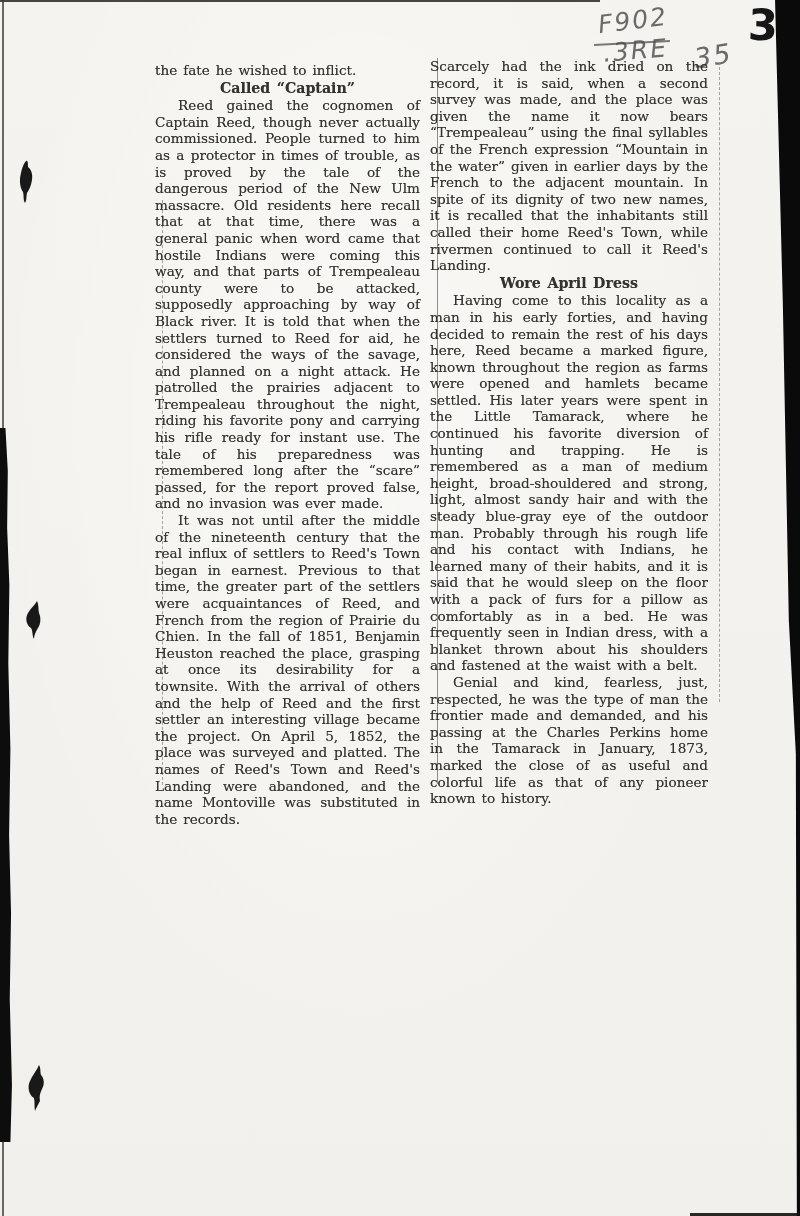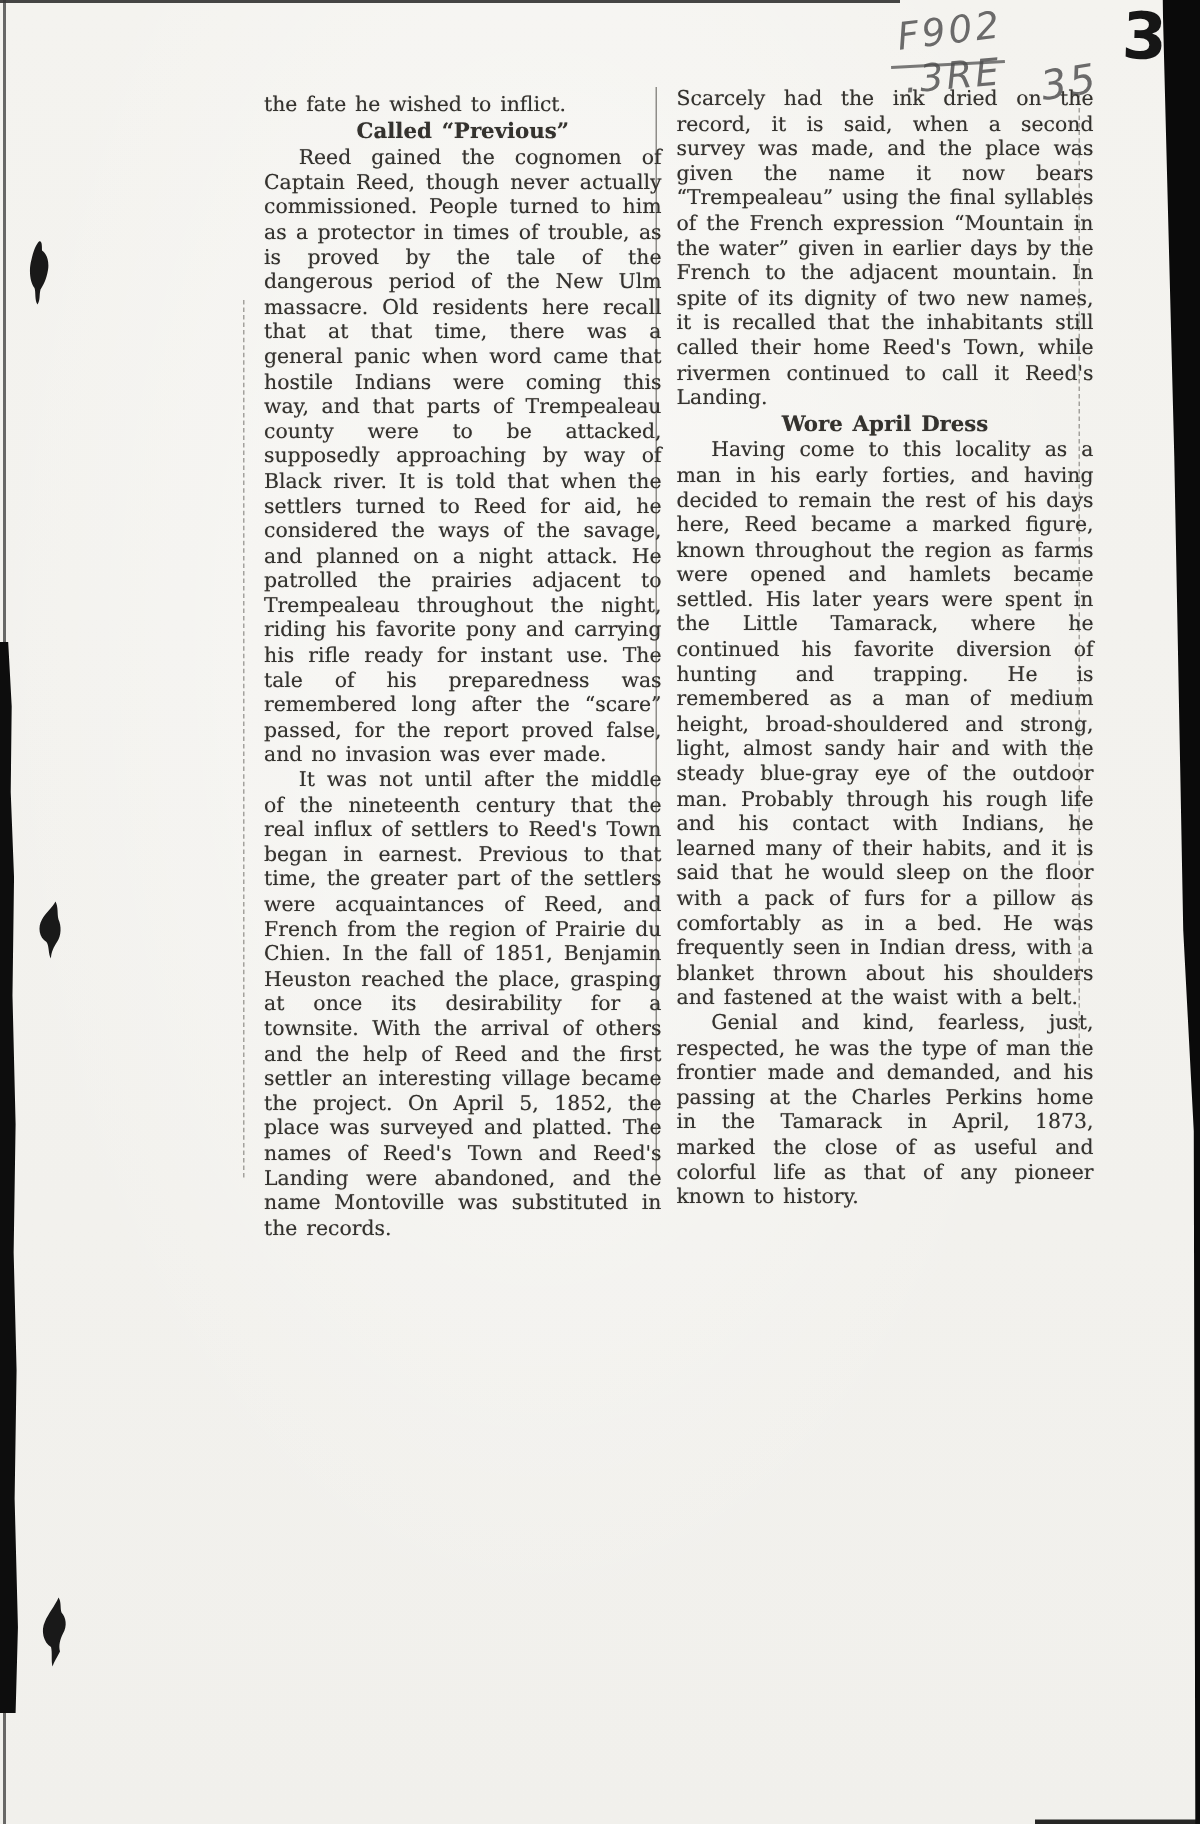--- a/index.html
+++ b/index.html
@@ -34,21 +34,21 @@
   .corner-number{
     position:absolute;left:748px;top:0px;font-family:"DejaVu Sans",sans-serif;
     font-size:43px;font-weight:bold;color:#161616;transform:rotate(2deg);
   }
   
   .rule{position:absolute;width:0;border-left:1px dashed #8f8d88;opacity:.8;}
   .rule-left{left:162px;top:200px;height:585px;}
   .rule-mid{left:437px;top:58px;height:726px;border-left-style:solid;border-left-color:#75736e;}
   .rule-right{left:719px;top:62px;height:640px;}
   
-  .article{position:absolute;left:176px;top:62px;width:553px;display:flex;color:#34322e;}
+  .article{position:absolute;left:155px;top:62px;width:553px;display:flex;color:#34322e;}
   .col{text-align:justify;font-size:13.6px;line-height:16.6px;word-spacing:1.6px;
        text-shadow:0 0 .5px rgba(52,50,46,.55);}
   .col-left{width:265px;margin-right:10px;}
   .col-right{width:278px;margin-top:-4px;}
   .col p{margin:0;text-indent:1.7em;}
   .col p.no-indent{text-indent:0;}
   .col h3{margin:1px 0 1px 0;font-size:14.2px;text-align:center;font-weight:bold;text-indent:0;}
 </style>
 </head>
 <body>
@@ -83,25 +83,25 @@
   <div class="pencil hw-35">35</div>
   <div class="corner-number">3</div>
 
   <div class="rule rule-left"></div>
   <div class="rule rule-mid"></div>
   <div class="rule rule-right"></div>
 
   <div class="article">
     <div class="col col-left">
       <p class="no-indent">the fate he wished to inflict.</p>
-      <h3>Called “Previous”</h3>
+      <h3>Called “Captain”</h3>
       <p>Reed gained the cognomen of Captain Reed, though never actually commissioned. People turned to him as a protector in times of trouble, as is proved by the tale of the dangerous period of the New Ulm massacre. Old residents here recall that at that time, there was a general panic when word came that hostile Indians were coming this way, and that parts of Trempealeau county were to be attacked, supposedly approaching by way of Black river. It is told that when the settlers turned to Reed for aid, he considered the ways of the savage, and planned on a night attack. He patrolled the prairies adjacent to Trempealeau throughout the night, riding his favorite pony and carrying his rifle ready for instant use. The tale of his preparedness was remembered long after the “scare” passed, for the report proved false, and no invasion was ever made.</p>
       <p>It was not until after the middle of the nineteenth century that the real influx of settlers to Reed's Town began in earnest. Previous to that time, the greater part of the settlers were acquaintances of Reed, and French from the region of Prairie du Chien. In the fall of 1851, Benjamin Heuston reached the place, grasping at once its desirability for a townsite. With the arrival of others and the help of Reed and the first settler an interesting village became the project. On April 5, 1852, the place was surveyed and platted. The names of Reed's Town and Reed's Landing were abandoned, and the name Montoville was substituted in the records.</p>
     </div>
     <div class="col col-right">
       <p class="no-indent">Scarcely had the ink dried on the record, it is said, when a second survey was made, and the place was given the name it now bears “Trempealeau” using the final syllables of the French expression “Mountain in the water” given in earlier days by the French to the adjacent mountain. In spite of its dignity of two new names, it is recalled that the inhabitants still called their home Reed's Town, while rivermen continued to call it Reed's Landing.</p>
       <h3>Wore April Dress</h3>
       <p>Having come to this locality as a man in his early forties, and having decided to remain the rest of his days here, Reed became a marked figure, known throughout the region as farms were opened and hamlets became settled. His later years were spent in the Little Tamarack, where he continued his favorite diversion of hunting and trapping. He is remembered as a man of medium height, broad-shouldered and strong, light, almost sandy hair and with the steady blue-gray eye of the outdoor man. Probably through his rough life and his contact with Indians, he learned many of their habits, and it is said that he would sleep on the floor with a pack of furs for a pillow as comfortably as in a bed. He was frequently seen in Indian dress, with a blanket thrown about his shoulders and fastened at the waist with a belt.</p>
-      <p>Genial and kind, fearless, just, respected, he was the type of man the frontier made and demanded, and his passing at the Charles Perkins home in the Tamarack in April, 1873, marked the close of as useful and colorful life as that of any pioneer known to history.</p>
+      <p>Genial and kind, fearless, just, respected, he was the type of man the frontier made and demanded, and his passing at the Charles Perkins home in the Tamarack in January, 1873, marked the close of as useful and colorful life as that of any pioneer known to history.</p>
     </div>
   </div>
 
 </div>
 
 </body></html>

